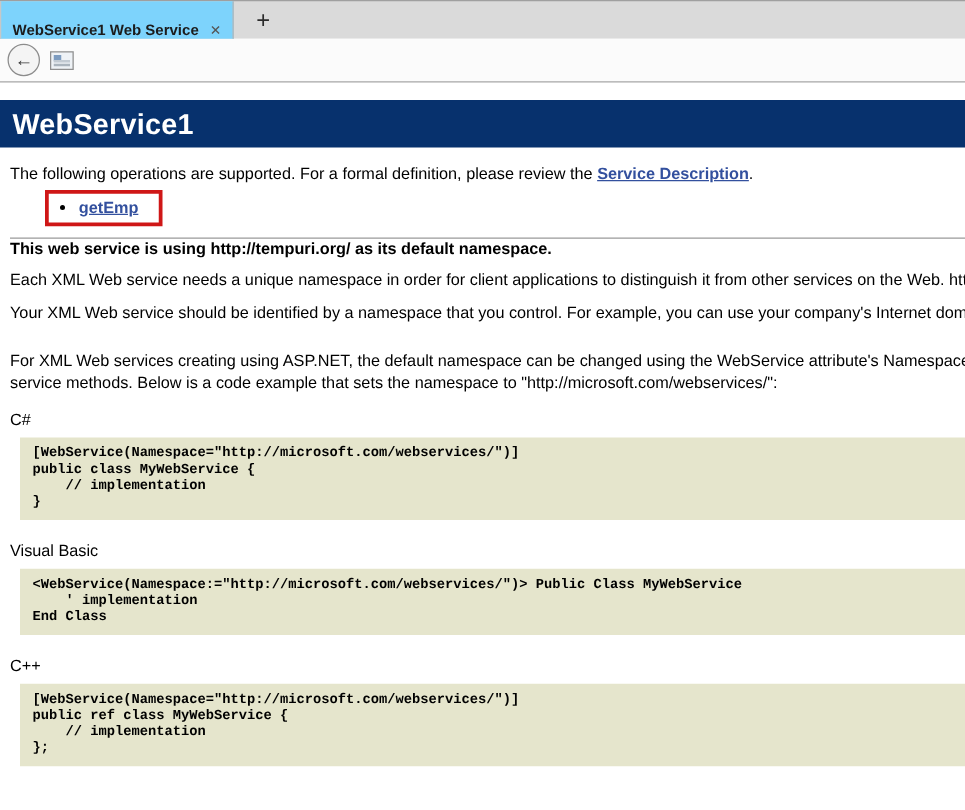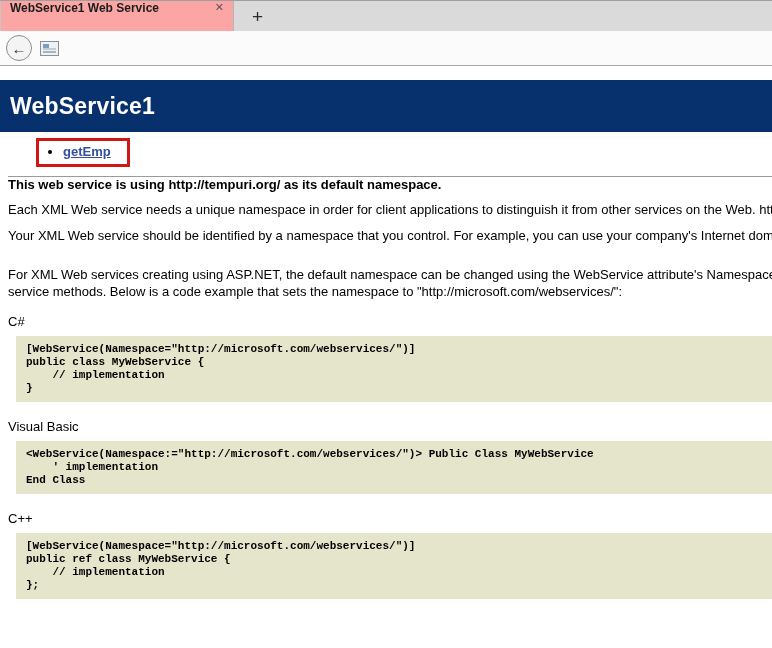--- a/index.html
+++ b/index.html
@@ -16,26 +16,26 @@
 
   
   .tabbar {
     height: 31px;
     background: #dadada;
     border-top: 1px solid #9f9f9f;
     display: flex;
     align-items: stretch;
   }
   .tab {
-    width: 234px;
-    background: #fca5a5;
+    width: 187px;
+    background: #7dd3fc;
     border-right: 1px solid #b5b5b5;
     border-left: 1px solid #c7c7c7;
     display: flex;
-    align-items: flex-start;
+    align-items: flex-end;
     padding: 0 9px;
     font-size: 12px;
     color: #1c1c1c;
   }
   .tab-title {
     flex: 1;
     white-space: nowrap;
     overflow: hidden;
     font-weight: 600;
   }
@@ -100,21 +100,21 @@
     font-size: 14px;
     color: #141414;
     white-space: nowrap;
   }
 
   
   .page { position: relative; }
 
   .banner {
     margin-top: 14px;
-    height: 52px;
+    height: 38px;
     background: #07316d;
     color: #ffffff;
     display: flex;
     align-items: center;
     padding-left: 10px;
     font-size: 23px;
     font-weight: 700;
     letter-spacing: 0.2px;
   }
 
@@ -201,20 +201,23 @@
     <div class="back-btn">←</div>
     <div class="site-icon"></div>
   </div>
 
   <div class="page">
 
     <div class="banner">WebService1</div>
 
     <div class="content">
 
+      <div class="intro">
+        <span>The following operations are supported. For a formal definition, please review the </span><a class="svc-link">Service Description</a><span>.</span>
+      </div>
 
       <div class="op-wrap">
         <div class="annotation-box">
           <ul>
             <li>
               <a class="svc-link">getEmp</a>
             </li>
           </ul>
         </div>
       </div>

